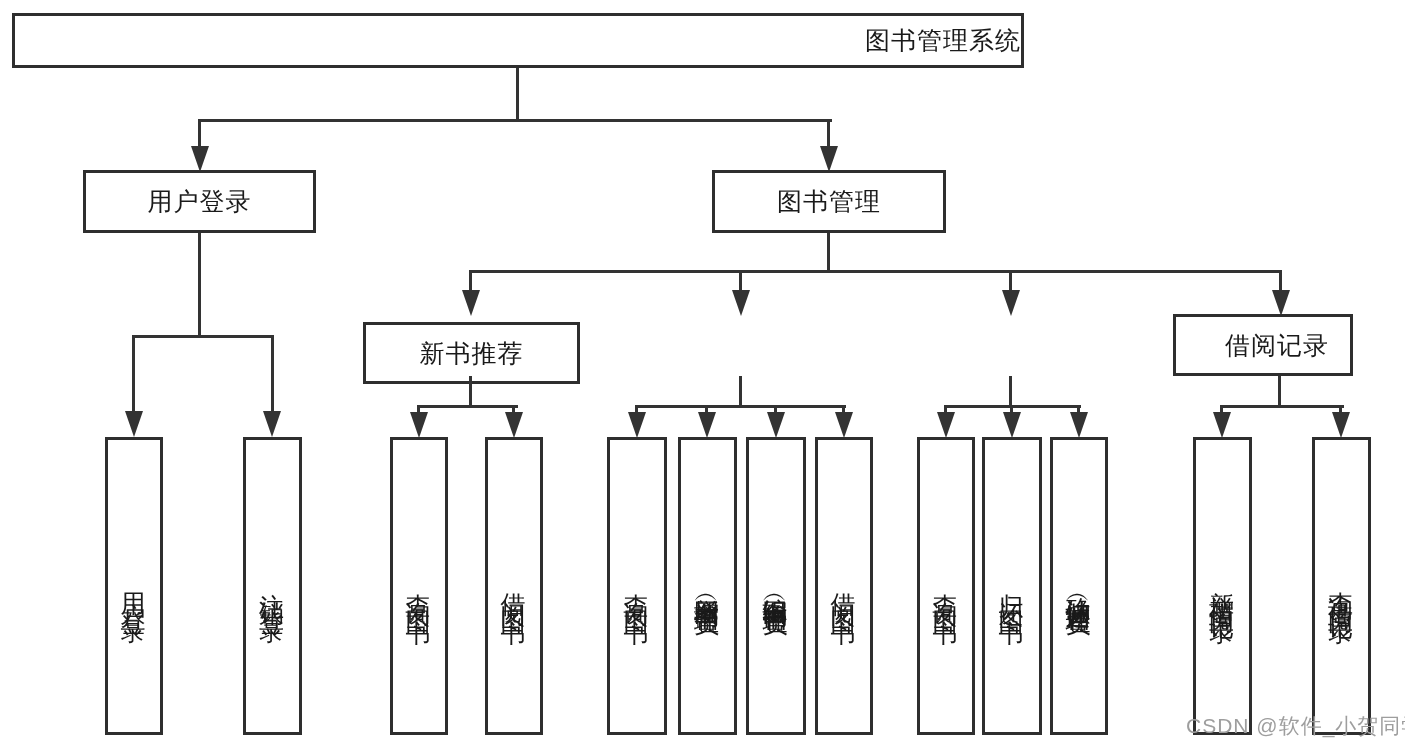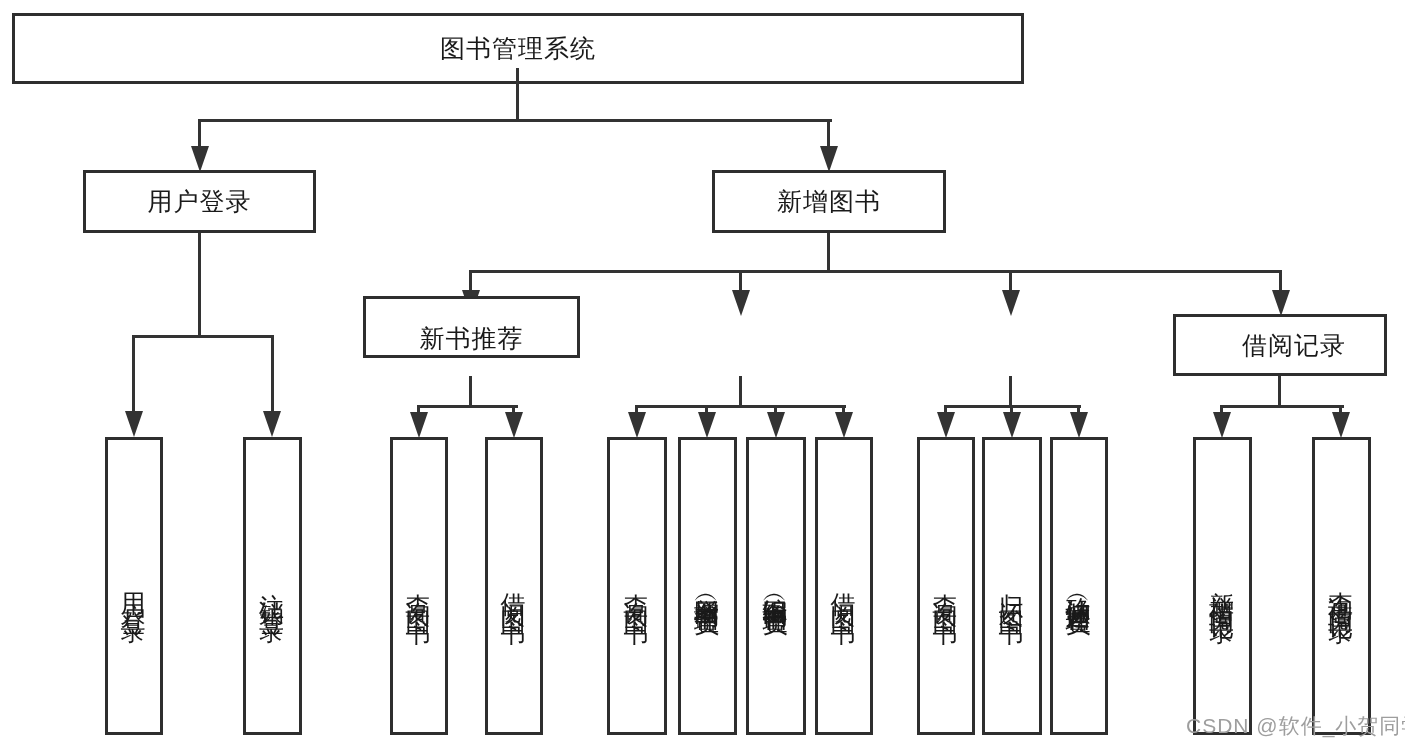--- a/index.html
+++ b/index.html
@@ -27,60 +27,60 @@
   .watermark{
     position:absolute;left:1186px;top:712px;font-size:21px;color:#9e9e9e;
     white-space:nowrap;z-index:5;letter-spacing:1px;
   }
 </style>
 </head>
 <body>
 
 <div class="canvas">
 
-  <div class="box hdr" style="left:12px;top:13px;width:1012px;height:71px;">
+  <div class="box hdr" style="left:12px;top:13px;width:1012px;height:55px;justify-content:flex-end;">
     <span>图书管理系统</span>
   </div>
 
   <div class="vline" style="left:516px;top:68px;height:54px;"></div>
   <div class="hline" style="left:198px;top:119px;width:634px;"></div>
   <div class="vline" style="left:198px;top:119px;height:30px;"></div>
   <div class="arrow" style="left:191px;top:146px;"></div>
   <div class="vline" style="left:827px;top:119px;height:30px;"></div>
   <div class="arrow" style="left:820px;top:146px;"></div>
 
   <div class="box hdr" style="left:83px;top:170px;width:233px;height:63px;">
     <span>用户登录</span>
   </div>
   <div class="box hdr" style="left:712px;top:170px;width:234px;height:63px;">
-    <span>新增图书</span>
+    <span>图书管理</span>
   </div>
 
   <div class="vline" style="left:198px;top:233px;height:104px;"></div>
   <div class="hline" style="left:132px;top:335px;width:142px;"></div>
   <div class="vline" style="left:132px;top:335px;height:78px;"></div>
   <div class="arrow" style="left:125px;top:411px;"></div>
   <div class="vline" style="left:271px;top:335px;height:78px;"></div>
   <div class="arrow" style="left:263px;top:411px;"></div>
 
   <div class="vline" style="left:827px;top:233px;height:40px;"></div>
   <div class="hline" style="left:469px;top:270px;width:813px;"></div>
   <div class="vline" style="left:469px;top:270px;height:22px;"></div>
   <div class="arrow" style="left:462px;top:290px;"></div>
   <div class="vline" style="left:739px;top:270px;height:22px;"></div>
   <div class="arrow" style="left:732px;top:290px;"></div>
   <div class="vline" style="left:1009px;top:270px;height:22px;"></div>
   <div class="arrow" style="left:1002px;top:290px;"></div>
   <div class="vline" style="left:1279px;top:270px;height:22px;"></div>
   <div class="arrow" style="left:1272px;top:290px;"></div>
 
-  <div class="box hdr" style="left:363px;top:296px;width:217px;height:62px;align-items:flex-end;">
+  <div class="box hdr" style="left:363px;top:322px;width:217px;height:62px;">
     <span>新书推荐</span>
   </div>
-  <div class="box hdr" style="left:1173px;top:314px;width:214px;height:62px;padding-left:28px;">
+  <div class="box hdr" style="left:1173px;top:314px;width:180px;height:62px;padding-left:28px;">
     <span>借阅记录</span>
   </div>
 
   <div class="vline" style="left:469px;top:376px;height:32px;"></div>
   <div class="hline" style="left:417px;top:405px;width:101px;"></div>
   <div class="vline" style="left:417px;top:405px;height:10px;"></div>
   <div class="arrow" style="left:410px;top:412px;"></div>
   <div class="vline" style="left:512px;top:405px;height:10px;"></div>
   <div class="arrow" style="left:505px;top:412px;"></div>
 

